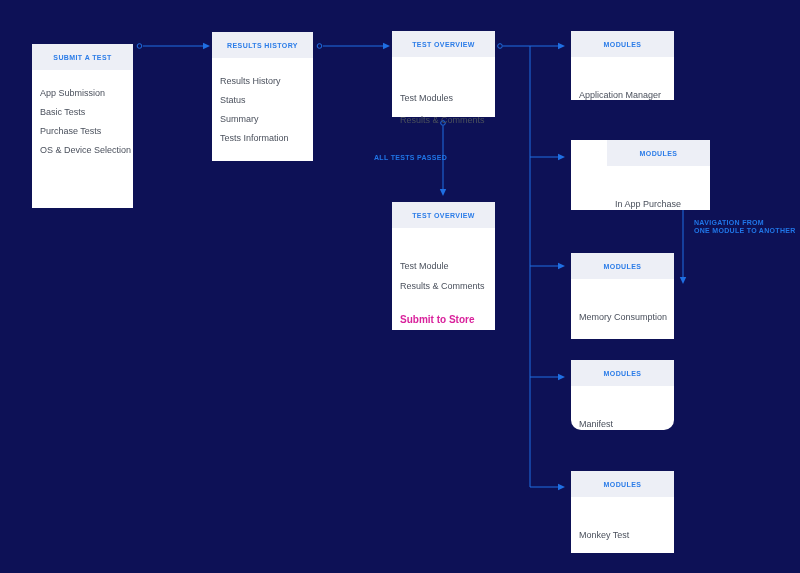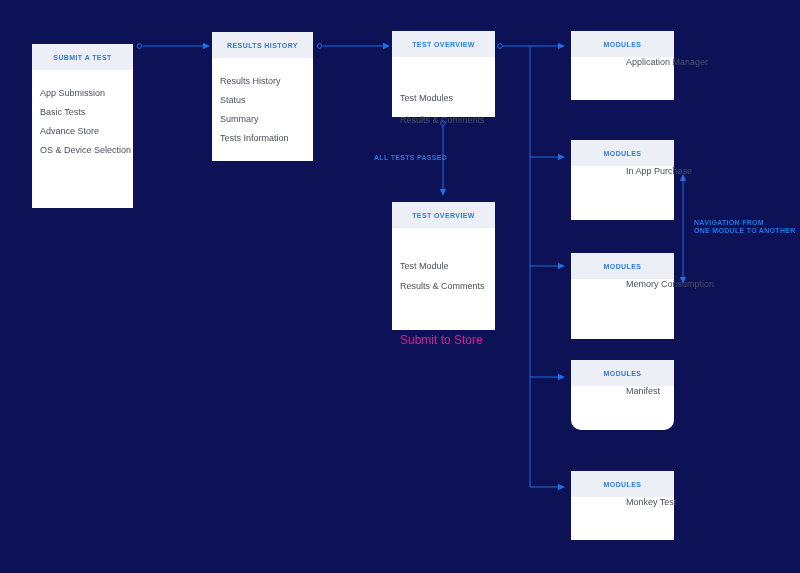--- a/index.html
+++ b/index.html
@@ -48,50 +48,49 @@
     line-height: 12px;
     margin-bottom: 7px;
     white-space: nowrap;
   }
   
   .n-overview .node-items { padding-top: 35px; }
   .n-overview .node-item { margin-bottom: 10px; }
   .n-overview2 .node-items { padding-top: 32px; }
   .n-overview2 .node-item { margin-bottom: 8px; }
   .node-action {
-    font-size: 12px;
-    font-weight: normal;
+    font-size: 10px;
+    font-weight: bold;
     color: #d9219b;
     height: 12px;
     line-height: 12px;
-    margin-top: 42px;
+    margin-top: 22px;
     white-space: nowrap;
   }
   .module-body {
     height: 43px;
     display: flex;
-    align-items: flex-start;
+    align-items: flex-end;
     padding-left: 8px;
-    margin-left: 47px;
   }
   .module-label {
     font-size: 9px;
     color: #4a505c;
     white-space: nowrap;
   }
   
   .n1 { left: 32px;  top: 44px;  width: 101px; height: 164px; }
   .n2 { left: 212px; top: 32px;  width: 101px; height: 129px; }
   .n3 { left: 392px; top: 31px;  width: 103px; height: 86px;  }
   .n4 { left: 392px; top: 202px; width: 103px; height: 128px; }
   .m1 { left: 571px; top: 31px;  width: 103px; height: 69px;  }
-  .m2 { left: 571px; top: 140px; width: 103px; height: 80px;  }
+  .m2 { left: 571px; top: 140px; width: 103px; height: 70px; padding-left: 36px;  }
   .m3 { left: 571px; top: 253px; width: 103px; height: 86px;  }
   .m4 { left: 571px; top: 360px; width: 103px; height: 70px; border-radius: 10px;  }
-  .m5 { left: 571px; top: 471px; width: 103px; height: 69px;  }
+  .m5 { left: 571px; top: 471px; width: 103px; height: 82px;  }
   .flow-label {
     position: absolute;
     font-size: 7px;
     font-weight: bold;
     color: #2076e8;
     letter-spacing: 0.3px;
     line-height: 8px;
     white-space: nowrap;
     text-transform: uppercase;
   }
@@ -150,21 +149,21 @@
     </g>
   </svg>
 
   <div class="node n1">
     <div class="node-header">
       <span class="node-title">SUBMIT A TEST</span>
     </div>
     <div class="node-items">
       <div class="node-item">App Submission</div>
       <div class="node-item">Basic Tests</div>
-      <div class="node-item">Advance Store</div>
+      <div class="node-item">Purchase Tests</div>
       <div class="node-item">OS &amp; Device Selection</div>
     </div>
   </div>
 
   <div class="node n2">
     <div class="node-header">
       <span class="node-title">RESULTS HISTORY</span>
     </div>
     <div class="node-items">
       <div class="node-item">Results History</div>

